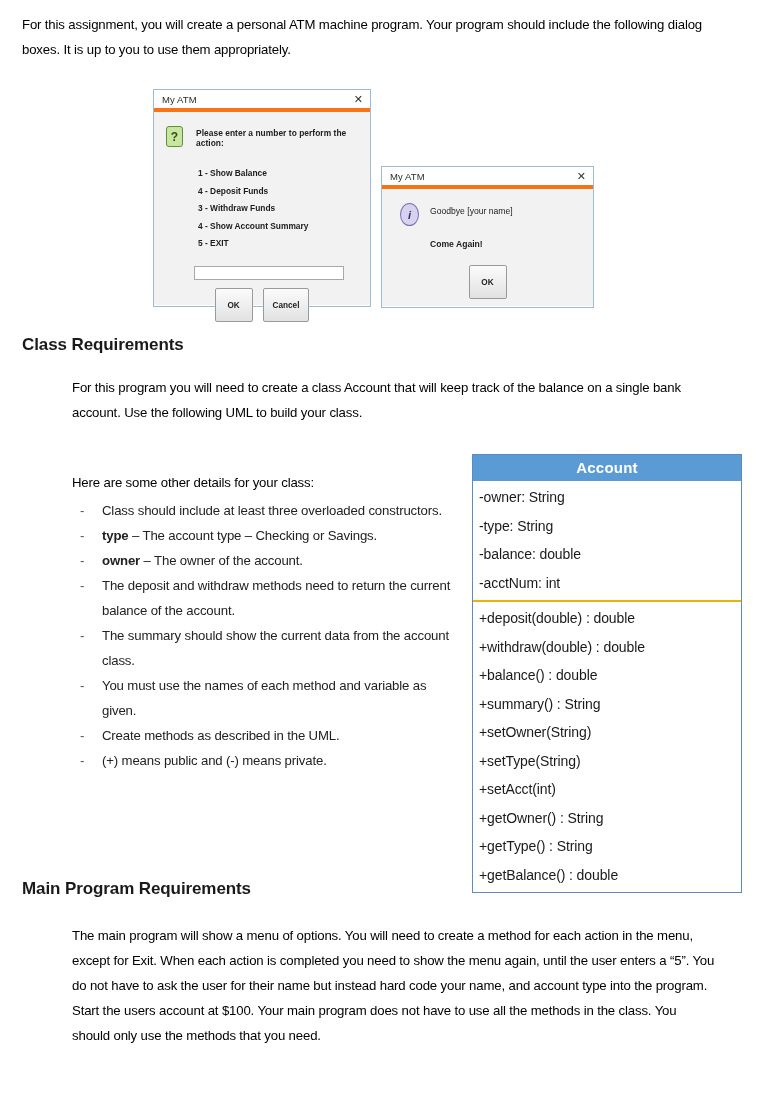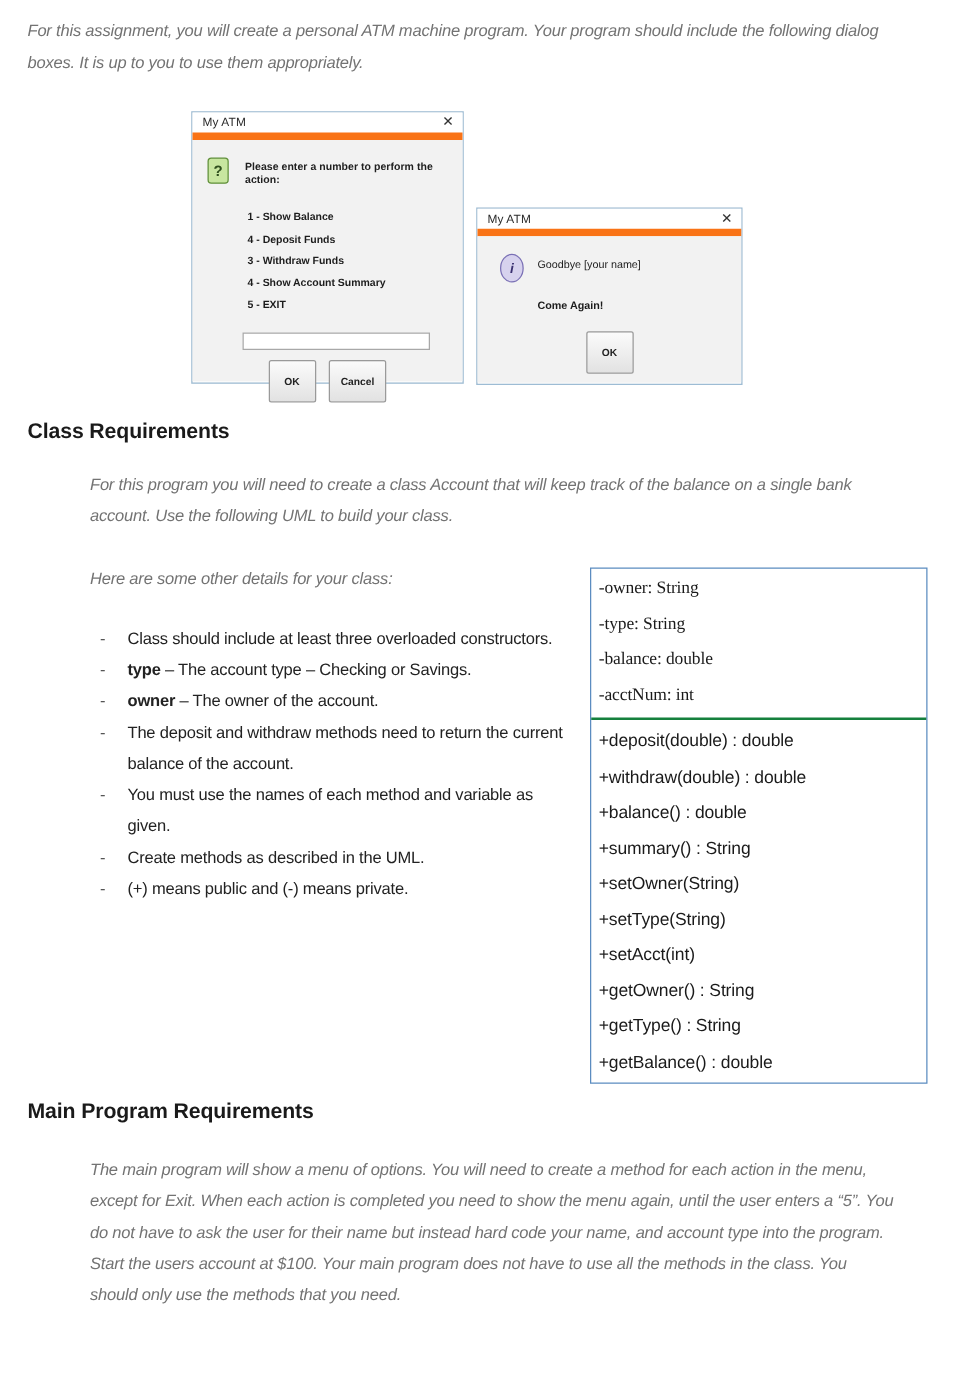--- a/index.html
+++ b/index.html
@@ -14,36 +14,35 @@
     font-family: "Liberation Sans", sans-serif;
     color: #1d1d1d;
     overflow: hidden;
   }
 
   
   .para {
     position: absolute;
     font-size: 13.2px;
     line-height: 25px;
-    color: #737373;
+    color: #000000;
     letter-spacing: -0.15px;
-    font-style: italic;
   }
   .heading {
     position: absolute;
     font-size: 17px;
     font-weight: bold;
     color: #1a1a1a;
     letter-spacing: -0.1px;
   }
 
   #intro-para { left: 22px; top: 12px; width: 712px; }
   #class-req-heading { left: 22px; top: 335px; }
   #class-intro-para { left: 72px; top: 375px; width: 650px; }
-  #class-details-lead { left: 72px; top: 450px; width: 390px; }
+  #class-details-lead { left: 72px; top: 470px; width: 390px; }
   #main-req-heading { left: 22px; top: 879px; }
   #main-req-para { left: 72px; top: 923px; width: 645px; }
 
   
   #requirement-list {
     position: absolute;
     left: 72px;
     top: 498px;
     width: 392px;
     list-style: none;
@@ -71,21 +70,21 @@
   
   .dialog {
     position: absolute;
     background: #f1f1f1;
     border: 1px solid #9dbcd4;
     box-shadow: 0 0 0 1px #ffffff inset;
   }
   .dialog-titlebar {
     height: 22px;
     background: #ffffff;
-    border-bottom: 6px solid #f97316;
+    border-bottom: 4px solid #f97316;
     display: flex;
     align-items: center;
     justify-content: space-between;
     padding: 0 7px 0 8px;
     box-sizing: border-box;
   }
   .dialog-title {
     font-size: 9.5px;
     color: #2b2b2b;
     letter-spacing: 0.1px;
@@ -226,21 +225,21 @@
     color: #ffffff;
     font-size: 15px;
     font-weight: bold;
     text-align: center;
     padding: 4px 0 5px 0;
     letter-spacing: 0.2px;
   }
   .uml-section {
     padding: 2px 0 3px 0;
   }
-  #uml-attributes { border-bottom: 2px solid #15803d; font-family: Liberation Serif, serif; }
+  #uml-attributes { border-bottom: 2px solid #eab308; }
   .uml-section div {
     font-size: 14px;
     line-height: 28.5px;
     color: #1a1a1a;
     padding-left: 6px;
     letter-spacing: -0.1px;
     white-space: nowrap;
   }
 </style>
 </head>
@@ -290,26 +289,28 @@
 
 <div class="para" id="class-intro-para">For this program you will need to create a class Account that will keep track of the balance on a single bank account. Use the following UML to build your class.</div>
 
 <div class="para" id="class-details-lead">Here are some other details for your class:</div>
 
 <ul id="requirement-list">
   <li><b></b><span>Class should include at least three overloaded constructors.</span></li>
   <li><b>type</b><span> – The account type – Checking or Savings.</span></li>
   <li><b>owner</b><span> – The owner of the account.</span></li>
   <li><b></b><span>The deposit and withdraw methods need to return the current balance of the account.</span></li>
+  <li><b></b><span>The summary should show the current data from the account class.</span></li>
   <li><b></b><span>You must use the names of each method and variable as given.</span></li>
   <li><b></b><span>Create methods as described in the UML.</span></li>
   <li><b></b><span>(+) means public and (-) means private.</span></li>
 </ul>
 
 <div id="uml-class-box">
+  <div id="uml-class-header">Account</div>
   <div class="uml-section" id="uml-attributes">
     <div>-owner: String</div>
     <div>-type: String</div>
     <div>-balance: double</div>
     <div>-acctNum: int</div>
   </div>
   <div class="uml-section" id="uml-methods">
     <div>+deposit(double) : double</div>
     <div>+withdraw(double) : double</div>
     <div>+balance() : double</div>

